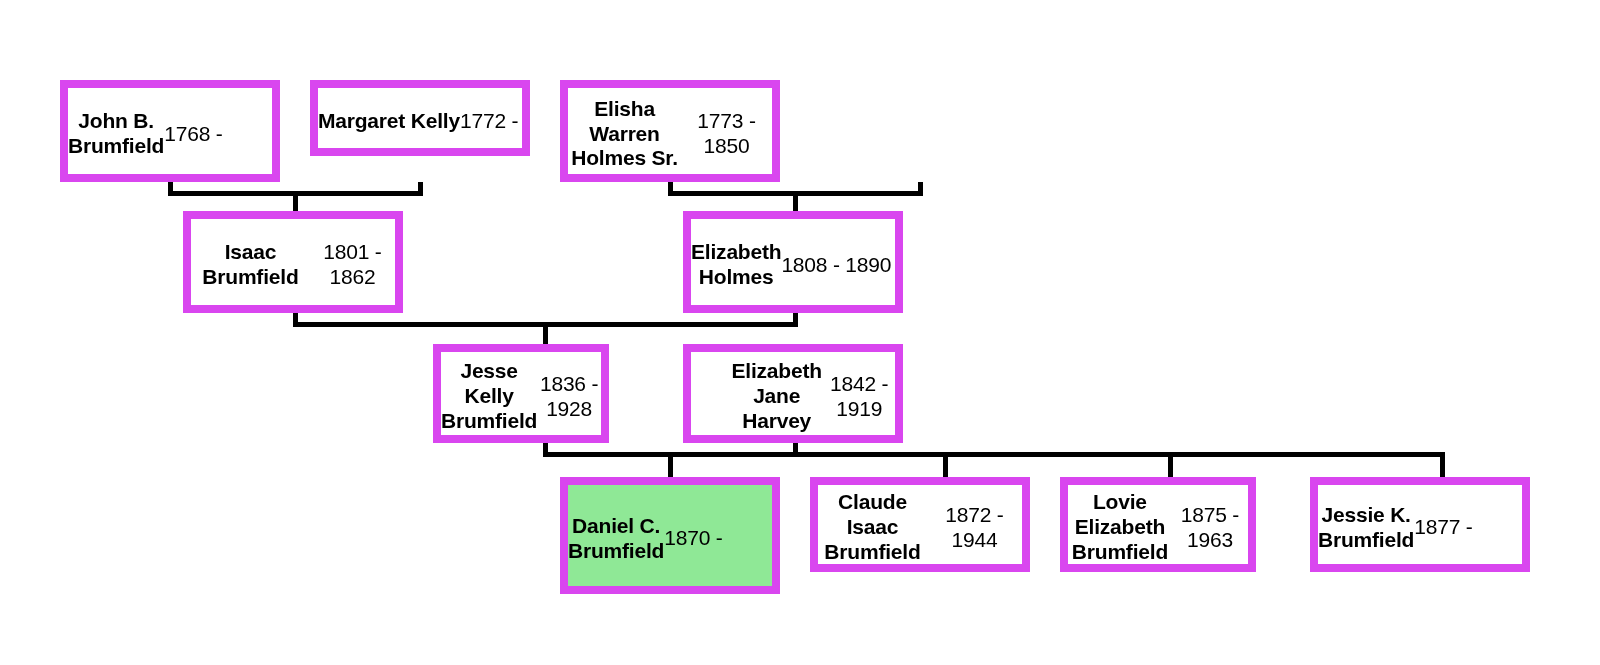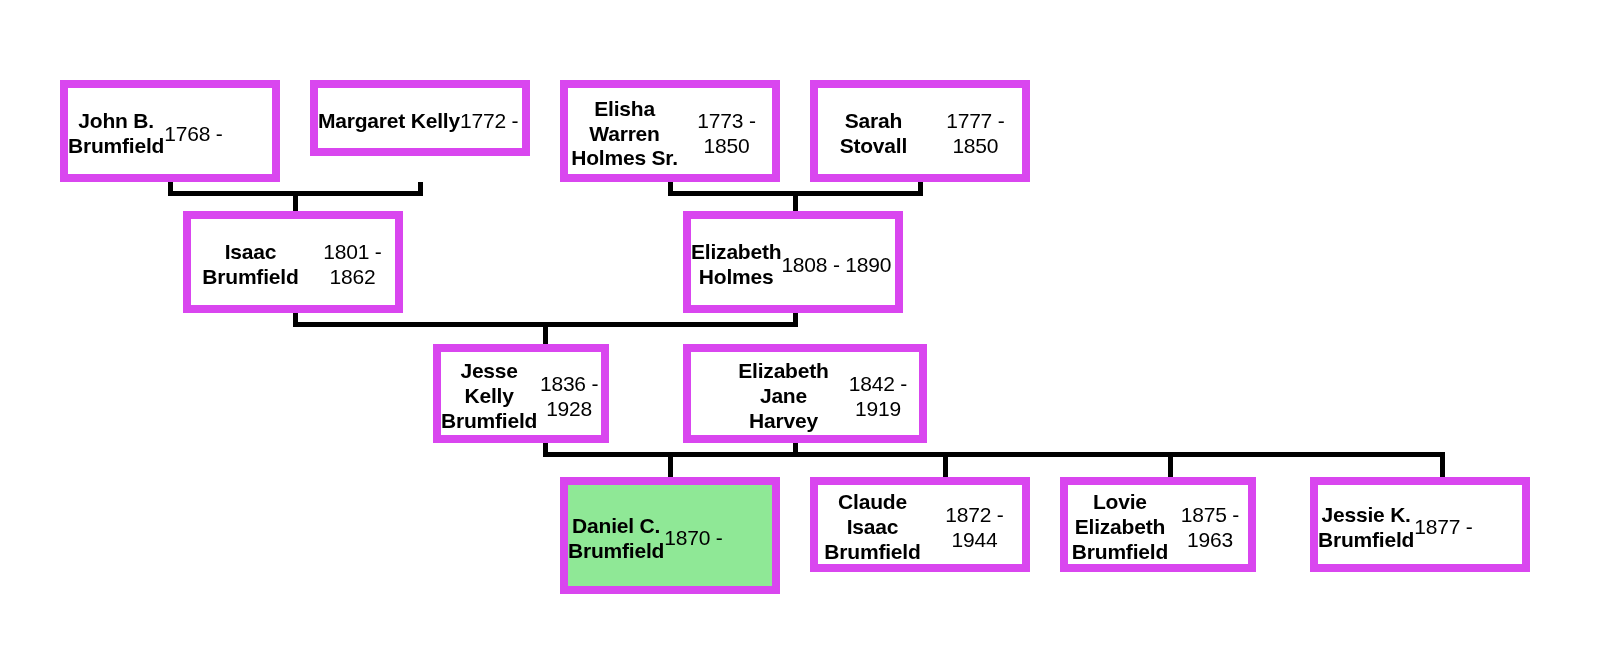--- a/index.html
+++ b/index.html
@@ -99,43 +99,39 @@
     <div class="person-name">Margaret Kelly</div>
     <div class="person-dates">1772 -</div>
   </div>
 
   <div class="person-box" style="left:560px; top:80px; width:220px; height:102px;">
     <div class="person-name">Elisha Warren
 Holmes Sr.</div>
     <div class="person-dates">1773 - 1850</div>
   </div>
 
-  <div class="person-box" style="left:810px; top:80px; width:220px; height:102px;">
-    <div class="person-name">Sarah Stovall</div>
-    <div class="person-dates">1777 - 1850</div>
-  </div>
 
   <div class="person-box" style="left:183px; top:211px; width:220px; height:102px;">
     <div class="person-name">Isaac Brumfield</div>
     <div class="person-dates">1801 - 1862</div>
   </div>
 
   <div class="person-box" style="left:683px; top:211px; width:220px; height:102px;">
     <div class="person-name">Elizabeth
 Holmes</div>
     <div class="person-dates">1808 - 1890</div>
   </div>
 
   <div class="person-box" style="left:433px; top:344px; width:176px; height:99px;">
     <div class="person-name">Jesse Kelly
 Brumfield</div>
     <div class="person-dates">1836 - 1928</div>
   </div>
 
-  <div class="person-box" style="left:683px; top:344px; width:244px; height:99px;padding-left:39px;">
+  <div class="person-box" style="left:683px; top:344px; width:220px; height:99px;padding-left:39px;">
     <div class="person-name">Elizabeth Jane
 Harvey</div>
     <div class="person-dates">1842 - 1919</div>
   </div>
 
   <div class="person-box highlight" style="left:560px; top:477px; width:220px; height:117px;">
     <div class="person-name">Daniel C.
 Brumfield</div>
     <div class="person-dates">1870 -</div>
   </div>

